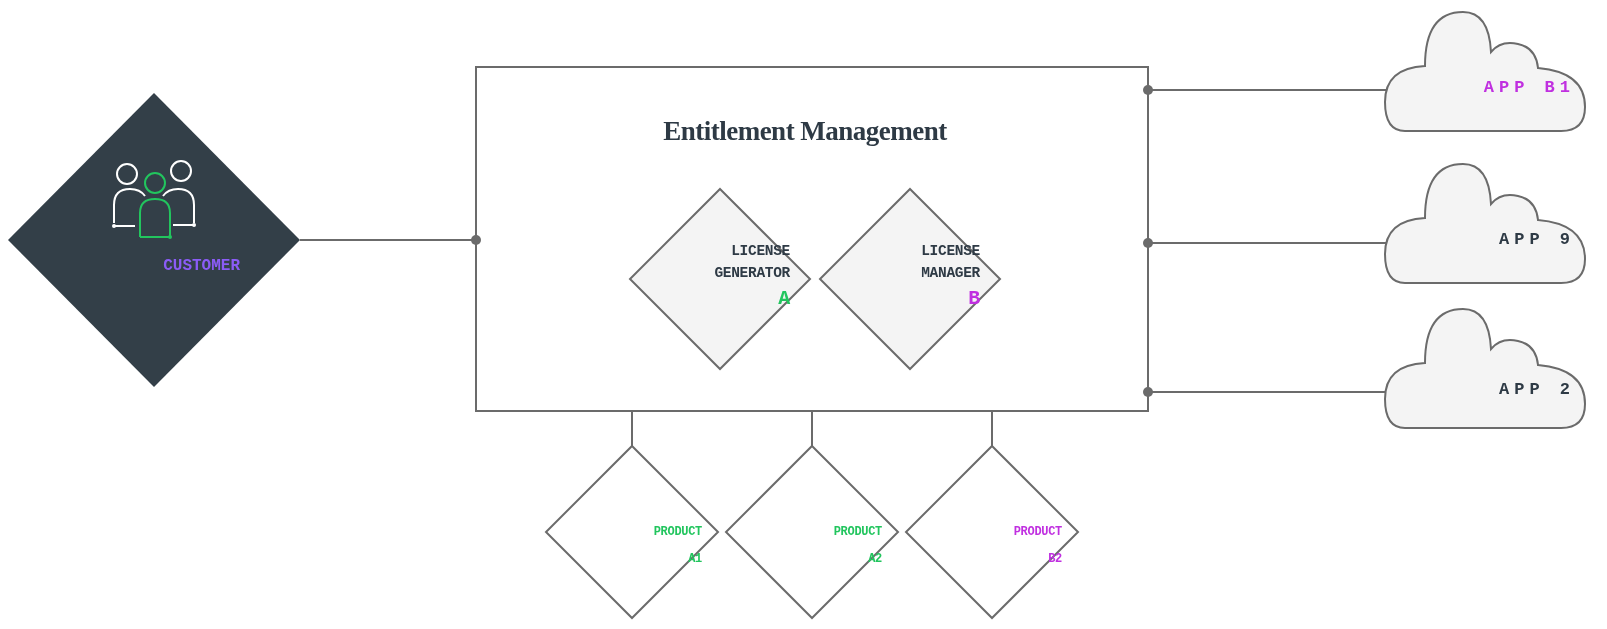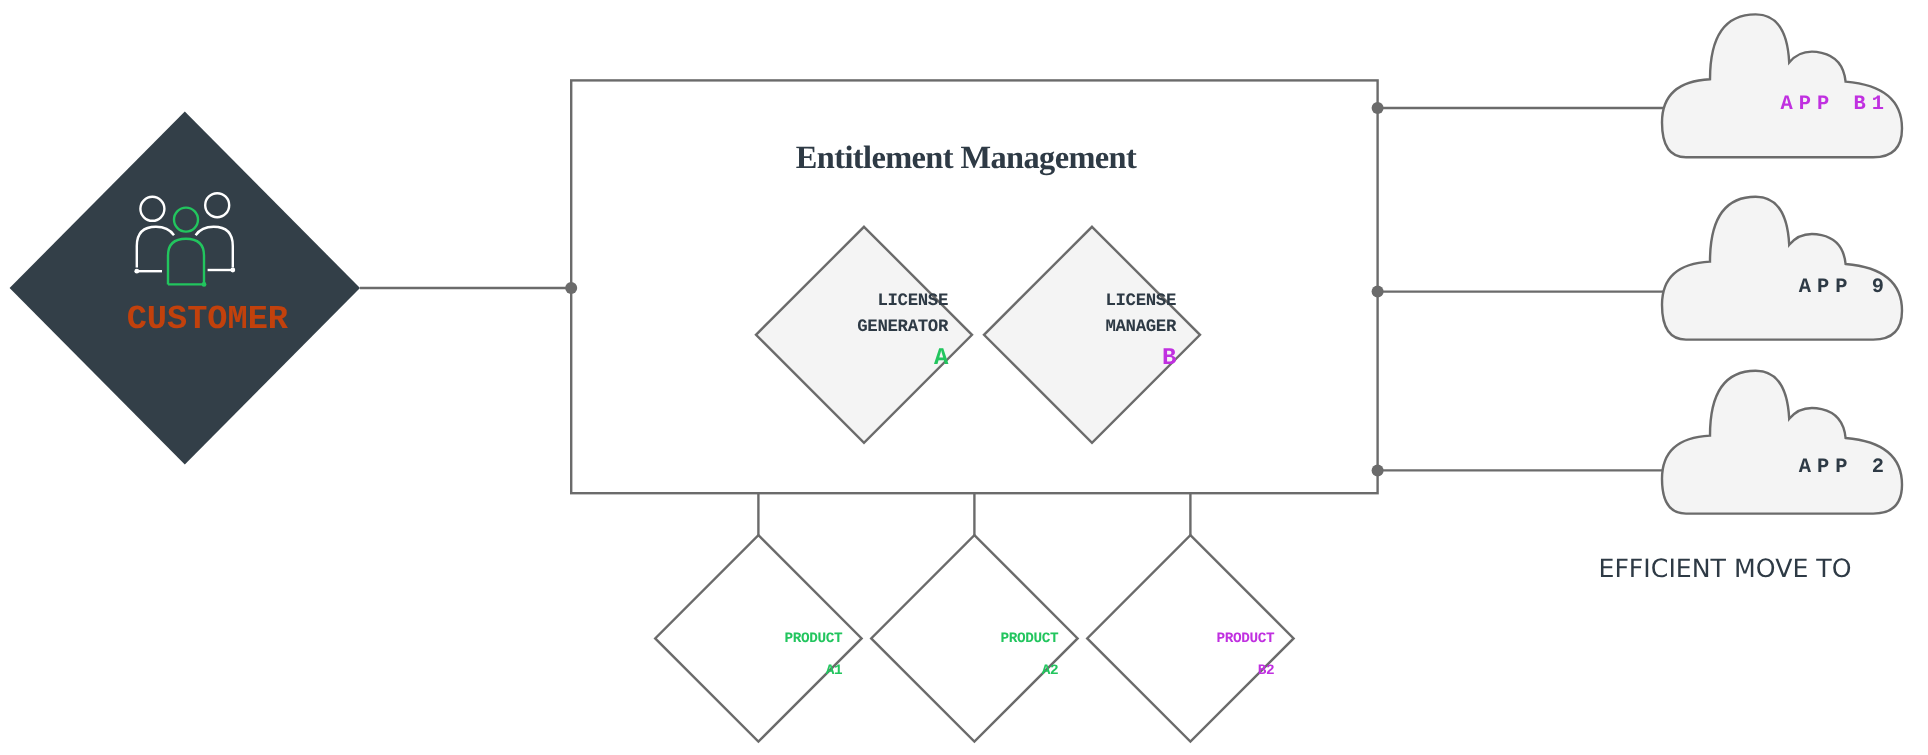--- a/index.html
+++ b/index.html
@@ -1,20 +1,20 @@
 <!DOCTYPE html>
 <html><head>
 <meta charset="utf-8">
 <style>
   html, body { margin:0; padding:0; background:#ffffff; }
   body { width:1607px; height:629px; position:relative; overflow:hidden; font-family:"Liberation Sans", sans-serif; }
   svg.canvas { position:absolute; left:0; top:0; }
   .lbl { position:absolute; text-align:right; font-weight:bold; font-family:Liberation Mono, monospace; }
   .title { position:absolute; left:560px; top:116px; width:490px; text-align:center; font-size:27px; font-weight:bold; color:#2e3a45; font-family:Liberation Serif, serif; letter-spacing:-0.5px; }
-  .cp { left:60px; top:251px; width:180px; font-size:28px; line-height:31px; color:#c2410c; }
+  .cp { left:60px; top:251px; width:180px; font-size:16px; line-height:31px; color:#8b5cf6; }
   .lic { width:140px; font-size:14.5px; line-height:22px; color:#2e3a45; letter-spacing:-0.3px; }
   .lic .big { font-size:20px; line-height:30px; }
   .prod { width:140px; font-size:12px; line-height:27px; letter-spacing:-0.3px; }
   .app { width:180px; font-size:17px; letter-spacing:5px; color:#2e3a45; }
   .caption { position:absolute; left:1310px; top:459px; width:255px; text-align:center; font-size:21px; line-height:31px; color:#2e3a45; font-family:"DejaVu Sans", sans-serif; }
 </style>
 </head>
 <body>
 
 <svg class="canvas" width="1607" height="629" viewBox="0 0 1607 629">
@@ -98,14 +98,13 @@
 <div class="lbl prod" style="left:922px; top:519px; color:#c030e0;">
   <div>PRODUCT</div>
   <div>B2</div>
 </div>
 
 <div class="lbl app" style="left:1395px; top:78px; color:#c030e0;">APP B1</div>
 <div class="lbl app" style="left:1395px; top:230px;">APP 9</div>
 <div class="lbl app" style="left:1395px; top:380px;">APP 2</div>
 
 <div class="caption">
-  <div>EFFICIENT MOVE TO</div>
 </div>
 
 </body></html>

